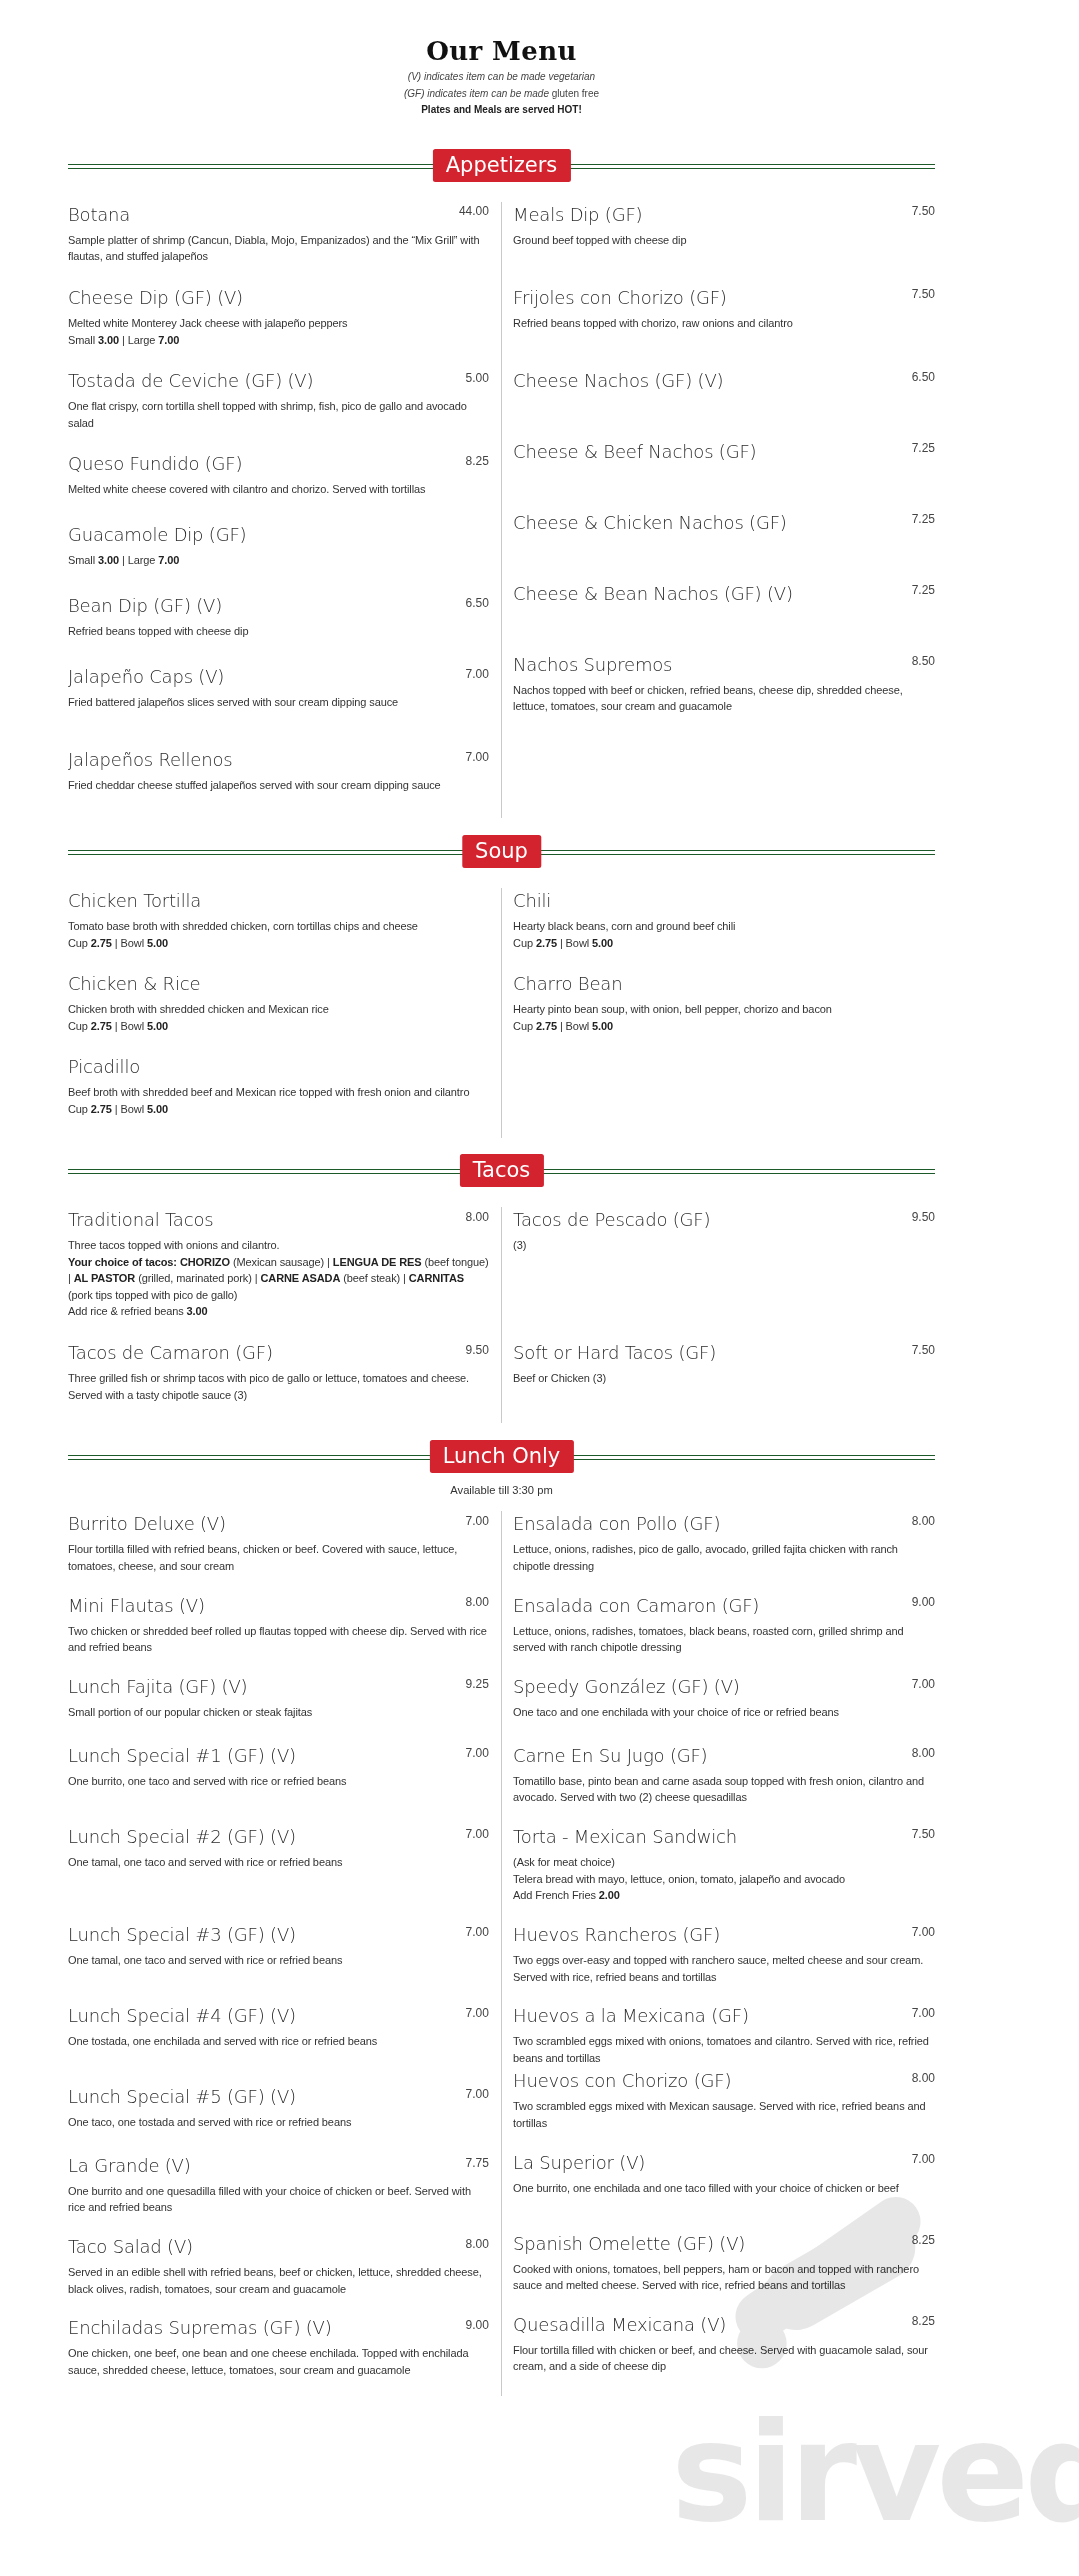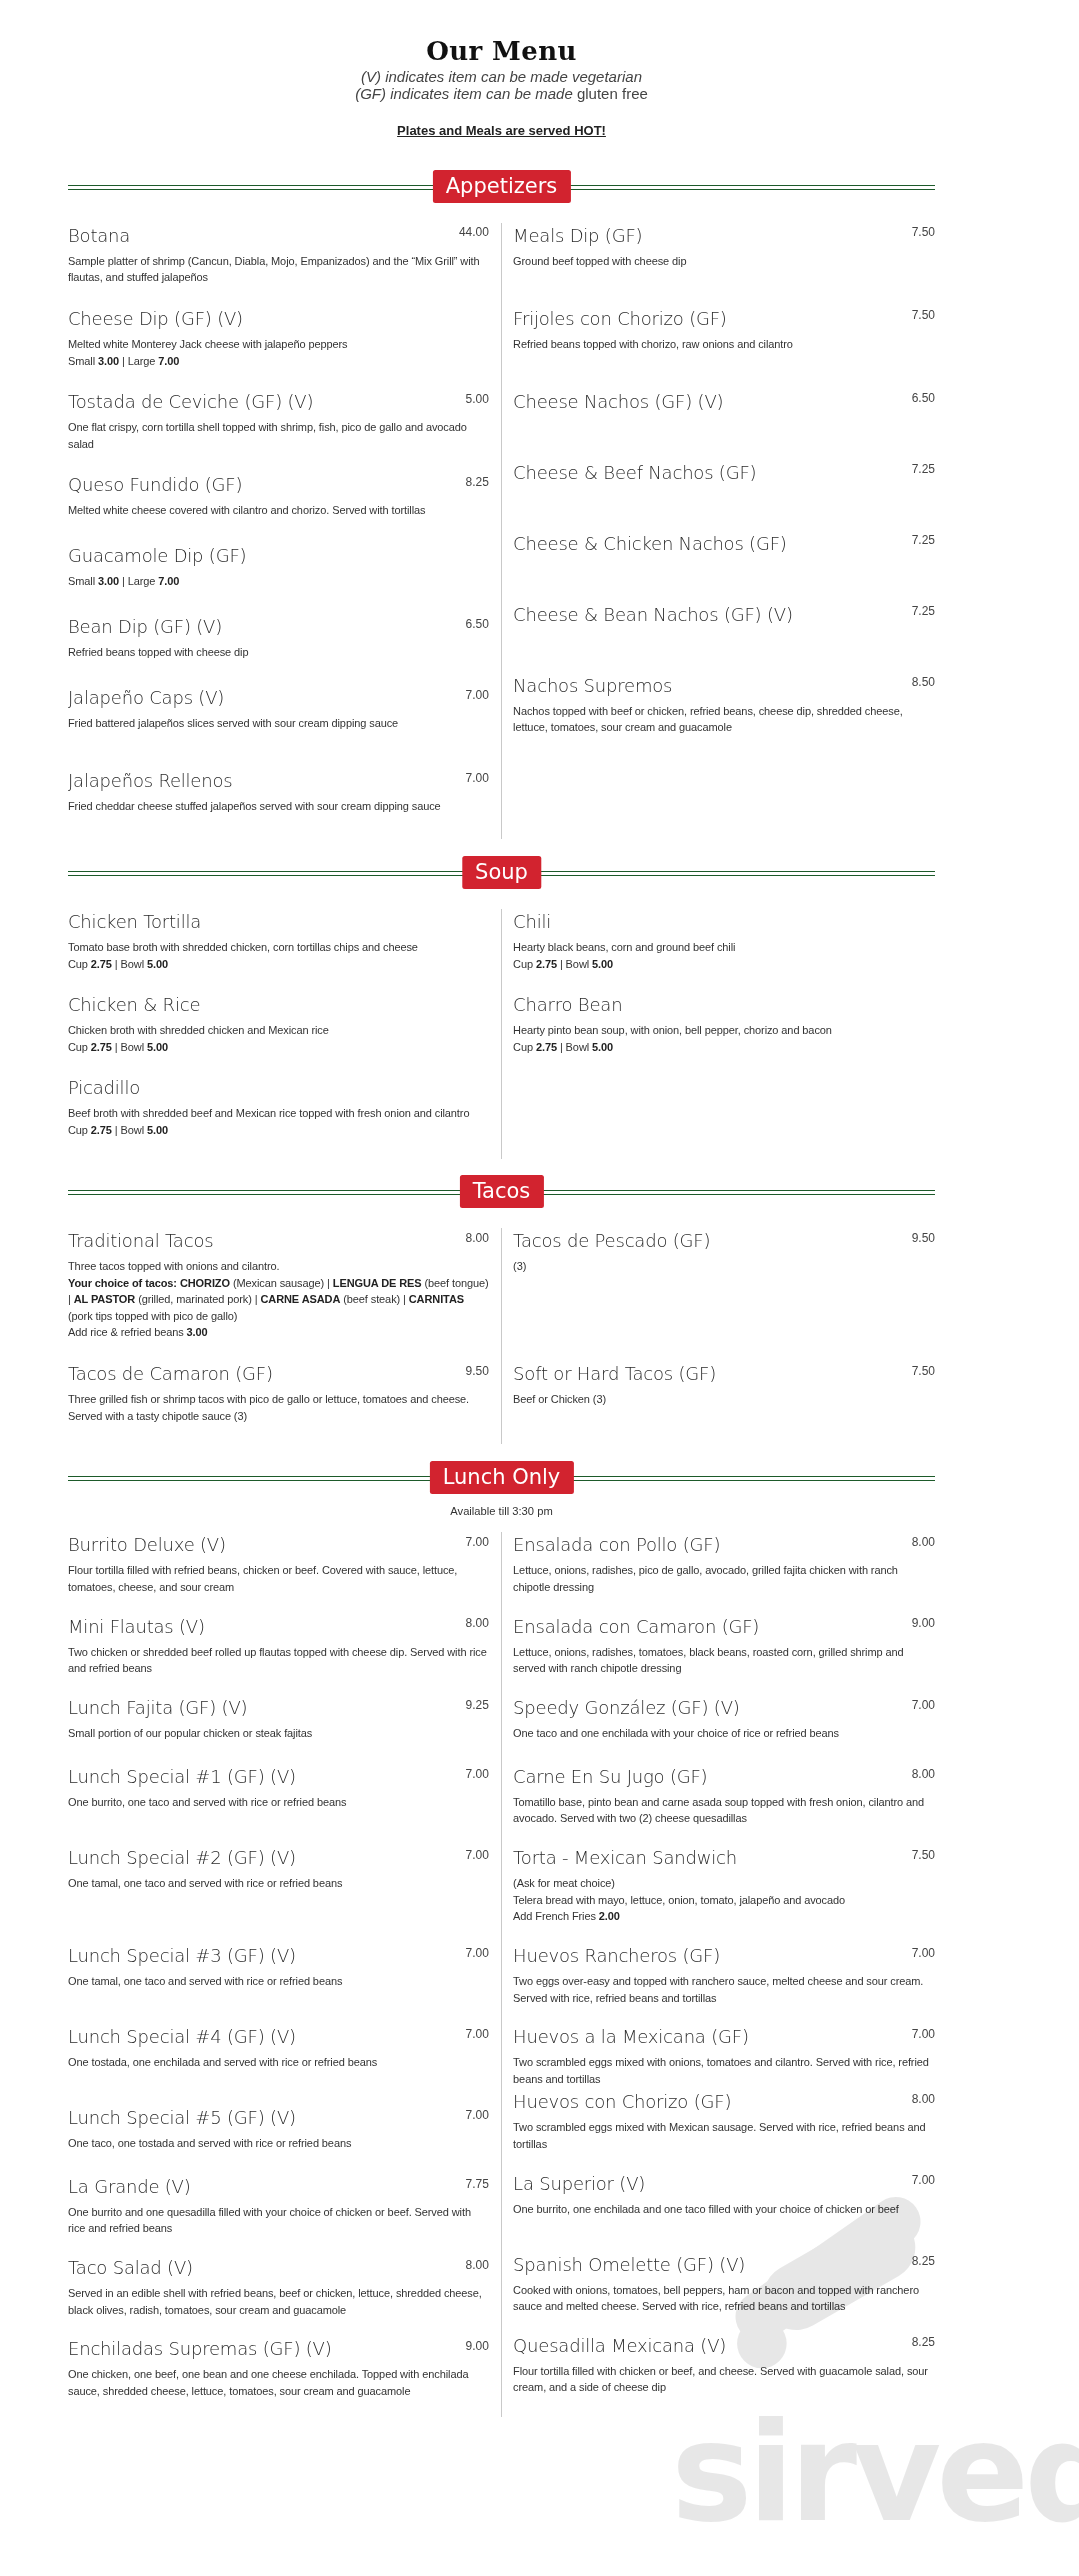--- a/index.html
+++ b/index.html
@@ -18,32 +18,31 @@
   .menu-header { text-align: center; }
   .menu-title {
     font-family: "DejaVu Serif", serif;
     font-weight: bold;
     font-size: 26px;
     color: #111111;
     letter-spacing: 0.4px;
     line-height: 36px;
   }
   .legend-line {
-    font-size: 15px;
+    font-size: 10px;
     color: #444;
     line-height: 16.6px;
   }
   .legend-line .it { font-style: italic; }
   .hot-note {
-    margin-top: 21px;
-    font-size: 13px;
+    margin-top: 0;
+    font-size: 10px;
     font-weight: bold;
     color: #222;
     line-height: 16.6px;
-    text-decoration: underline;
   }
 
   
   .section-head {
     position: relative;
     height: 33px;
     margin: 0 68px;
   }
   .section-head .rule {
     position: absolute;

